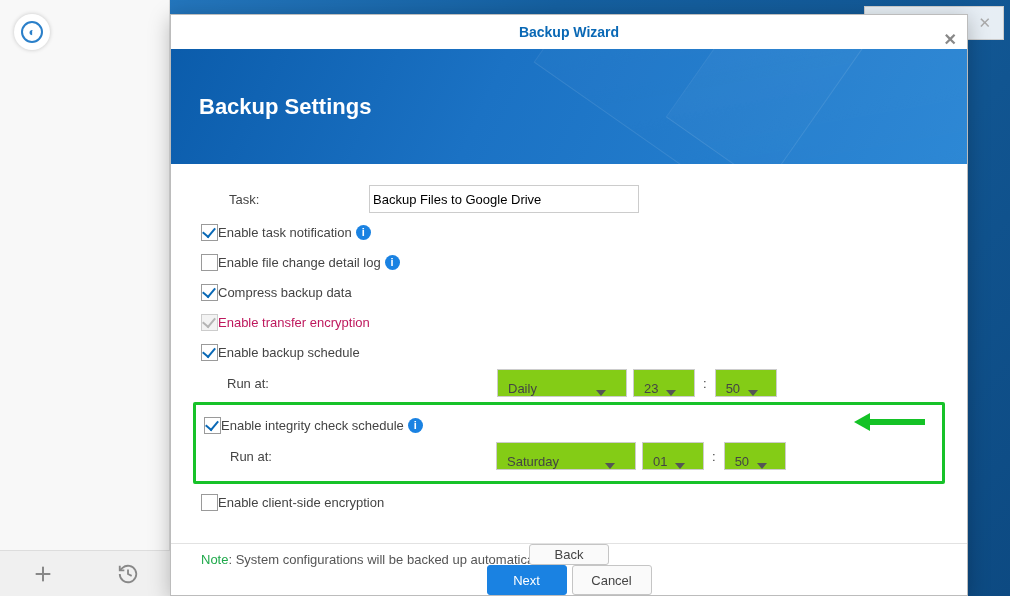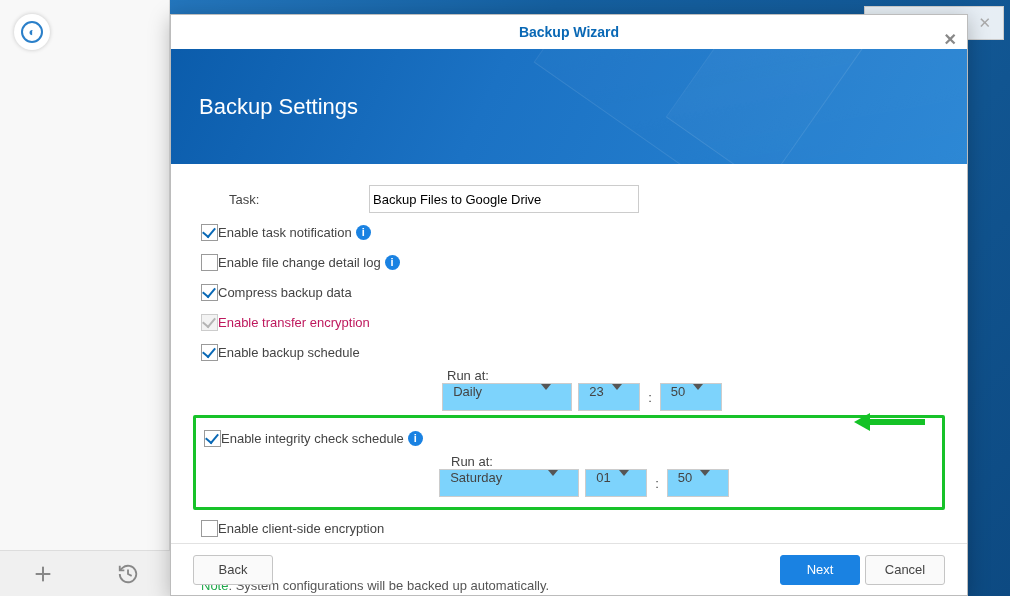--- a/index.html
+++ b/index.html
@@ -12,43 +12,43 @@
   .tb-btn { width: 50%; height: 100%; display:flex; align-items:center; justify-content:center; color:#777; }
   .tb-btn svg { width:22px; height:22px; }
 
   .wiz { position: absolute; left: 170px; top: 14px; width: 798px; height: 582px; background: #fff; border: 1px solid #bcbcbc; box-shadow: 0 4px 20px rgba(0,0,0,0.25); }
   .wiz-title { height: 34px; line-height: 34px; text-align: center; color: #0968b5; font-weight: bold; font-size: 14px; position: relative; border-bottom: 0px; }
   .wiz-close { position:absolute; right:10px; top:8px; color:#888; cursor:pointer; font-size:16px; }
   .wiz-banner { height: 115px; background: linear-gradient(115deg, #0b5cab 0%, #1b72c4 40%, #2a86d4 100%); position:relative; overflow:hidden; display:flex; align-items:center; padding-left:28px; }
   .wiz-banner::before, .wiz-banner::after { content:''; position:absolute; border:1px solid rgba(255,255,255,0.08); transform:rotate(35deg); }
   .wiz-banner::before { width:300px; height:300px; right:-60px; top:-120px; background:linear-gradient(135deg, rgba(255,255,255,0.05), transparent);}
   .wiz-banner::after { width:260px; height:260px; right:120px; top:-150px; background:linear-gradient(135deg, rgba(255,255,255,0.04), transparent);}
-  .wiz-banner h2 { color:#fff; font-size:22px; font-weight:normal; }
+  .wiz-banner h2 { color:#fff; font-size:22px; font-weight:bold; }
 
   .wiz-body { padding: 20px 30px 0 30px; color:#444; }
   .row { display:flex; align-items:center; min-height: 30px; margin-bottom: 4px; }
   .row .label { width: 140px; margin-left: 28px; }
   input.text { border:1px solid #ccc; height:28px; padding:0 3px; width:270px; font-size:13px; }
   .chk { display:flex; align-items:center; gap:0; margin-bottom: 2px; min-height:28px; }
   .cbox { width:17px; height:17px; border:1px solid #9a9a9a; background:#fff; display:inline-flex; align-items:center; justify-content:center; cursor:pointer; position:relative; }
   .cbox.checked::after { content:''; position:absolute; left:3px; top:0px; width:6px; height:10px; border:solid #0968b5; border-width:0 2.5px 2.5px 0; transform:rotate(40deg); }
   .cbox.disabled { background:#f3f3f3; border-color:#ccc; }
   .cbox.disabled.checked::after { border-color:#b4b4b4; }
   .chk.disabled { color:#be185d;align-items:center; }
   .info { width:15px; height:15px; border-radius:50%; background:#1a82e2; color:#fff; font-size:11px; font-weight:bold; display:inline-flex; align-items:center; justify-content:center; margin-left:4px; cursor:pointer;}
-  .indent { padding-left: 26px; flex-direction: column; }
-  .sel { border:1px solid #ccc; height:28px; background:#7dd3fc; display:inline-flex; align-items:flex-start; justify-content:space-between; padding:0 20px 0 10px; cursor:pointer; }
+  .indent { padding-left: 26px; }
+  .sel { border:1px solid #ccc; height:28px; background:#84cc16; display:inline-flex; align-items:flex-end; justify-content:space-between; padding:0 20px 0 10px; cursor:pointer; }
   .sel .caret { width:0; height:0; border-left:5px solid transparent; border-right:5px solid transparent; border-top:6px solid #555; margin-left:8px; }
   .runline { display:flex; align-items:center; gap:6px; }
   .colon { padding:0 2px; }
   .highlight { border:3px solid #17c229; border-radius:2px; padding:6px 4px; margin: 2px -8px 4px -8px; }
   .note-row { margin-top: 36px; color:#555; }
   .note-lbl { color:#1fa94b; }
 
-  .wiz-footer { position:absolute; bottom:0; left:0; right:0; height:52px; border-top:1px solid #e2e2e2; display:flex; align-items:center; justify-content:space-between; padding:0 22px; }
+  .wiz-footer { position:absolute; bottom:0; left:0; right:0; height:52px; border-top:1px solid #e2e2e2; display:flex; align-items:center; justify-content:space-between; padding:0 22px;flex-direction:column; }
   .btn { min-width:80px; height:30px; border:1px solid #c5c5c5; background:#fafafa; border-radius:3px; padding:0 18px; cursor:pointer; font-size:13px; color:#444; }
   .btn.primary { background:#1a82e2; border-color:#1a82e2; color:#fff; }
   .footer-right { display:flex; gap:5px; }
 
   .arrow { position:absolute; left: 854px; top: 413px; display:flex; align-items:center; }
   .arrow-head { width:0; height:0; border-top:9px solid transparent; border-bottom:9px solid transparent; border-right:16px solid #14c226; }
   .arrow-line { width:55px; height:6px; background:#14c226; }
 
   .bgwin { position:absolute; right:6px; top:6px; width:140px; height:34px; background:rgba(255,255,255,0.9); border:1px solid #ccc; display:flex; align-items:center; justify-content:flex-end; gap:14px; padding:0 12px; color:#aaa; font-size:15px; }
 </style>

